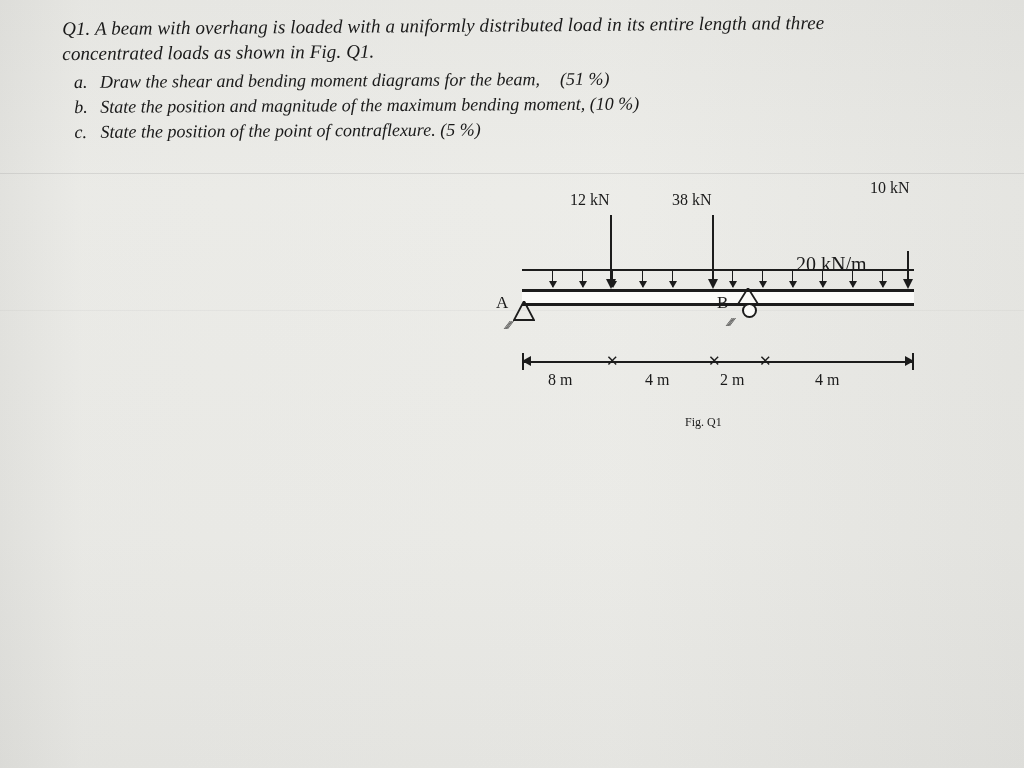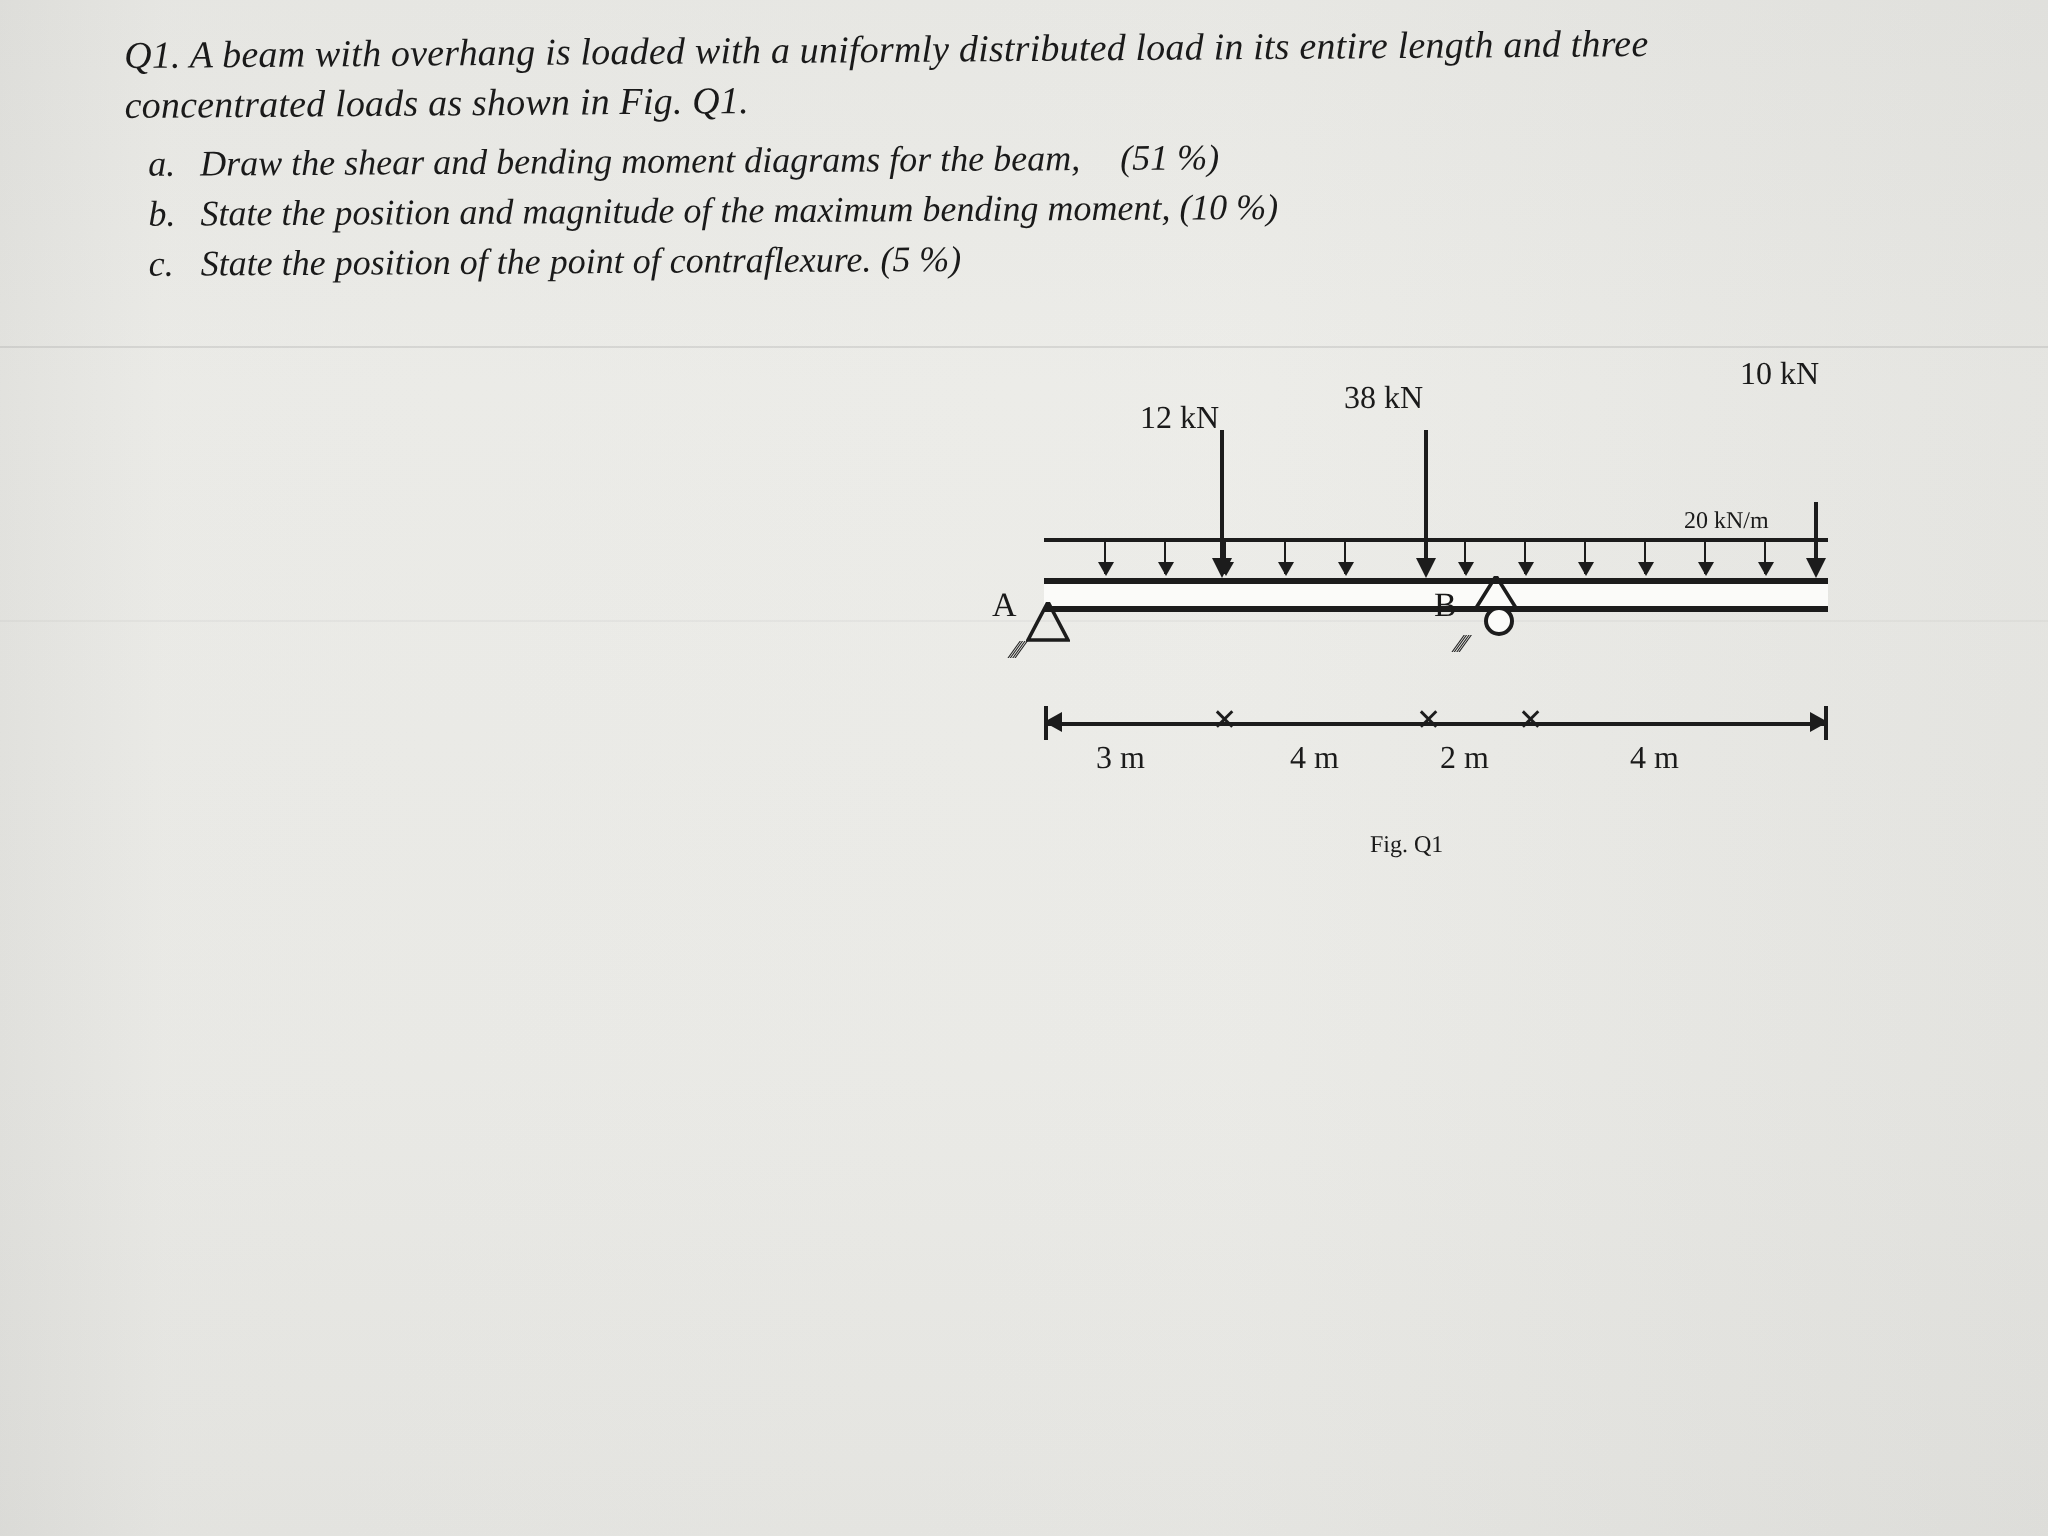--- a/index.html
+++ b/index.html
@@ -133,23 +133,22 @@
     border-right: 5px solid transparent;
     border-top: 10px solid #1c1c1c;
   }
   .load-label {
     position: absolute;
     font-size: 16px;
     white-space: nowrap;
   }
   .udl-label {
     position: absolute;
-    font-size: 12px;
+    font-size: 20px;
     white-space: nowrap;
-    margin-left: 46px;
   }
   .tri-outline {
     position: absolute;
     width: 22px;
     height: 19px;
   }
   .tri-outline svg { display:block; }
   .hatch {
     position: absolute;
     font-size: 13px;
@@ -255,21 +254,21 @@
     <div class="udl-arrow" style="left:132px;"></div>
     <div class="udl-arrow" style="left:162px;"></div>
     <div class="udl-arrow" style="left:192px;"></div>
     <div class="udl-arrow" style="left:252px;"></div>
     <div class="udl-arrow" style="left:282px;"></div>
     <div class="udl-arrow" style="left:312px;"></div>
     <div class="udl-arrow" style="left:342px;"></div>
     <div class="udl-arrow" style="left:372px;"></div>
     <div class="udl-arrow" style="left:402px;"></div>
 
-    <div class="load-label" style="left:90px; top:16px;margin-top:10px;">12 kN</div>
+    <div class="load-label" style="left:90px; top:16px;">12 kN</div>
     <div class="pt-arrow" style="left:130px; top:40px; height:72px;"></div>
 
     <div class="load-label" style="left:192px; top:16px;">38 kN</div>
     <div class="pt-arrow" style="left:232px; top:40px; height:72px;"></div>
 
     <div class="load-label" style="left:390px; top:4px;">10 kN</div>
     <div class="pt-arrow" style="left:427px; top:76px; height:36px;"></div>
 
     <div class="beam"></div>
 
@@ -292,21 +291,21 @@
 
     <div class="dim-line"></div>
     <div class="dim-end-arrow-l" style="left:42px;"></div>
     <div class="dim-end-arrow-r" style="left:425px;"></div>
     <div class="dim-tick" style="left:42px;"></div>
     <div class="dim-x" style="left:126px;">✕</div>
     <div class="dim-x" style="left:228px;">✕</div>
     <div class="dim-x" style="left:279px;">✕</div>
     <div class="dim-tick" style="left:432px;"></div>
 
-    <div class="dim-label" style="left:68px;">3 m</div>
+    <div class="dim-label" style="left:68px;">8 m</div>
     <div class="dim-label" style="left:165px;">4 m</div>
     <div class="dim-label" style="left:240px;">2 m</div>
     <div class="dim-label" style="left:335px;">4 m</div>
 
     <div class="fig-caption">Fig. Q1</div>
   </div>
 
 </div>
 
 </body></html>

